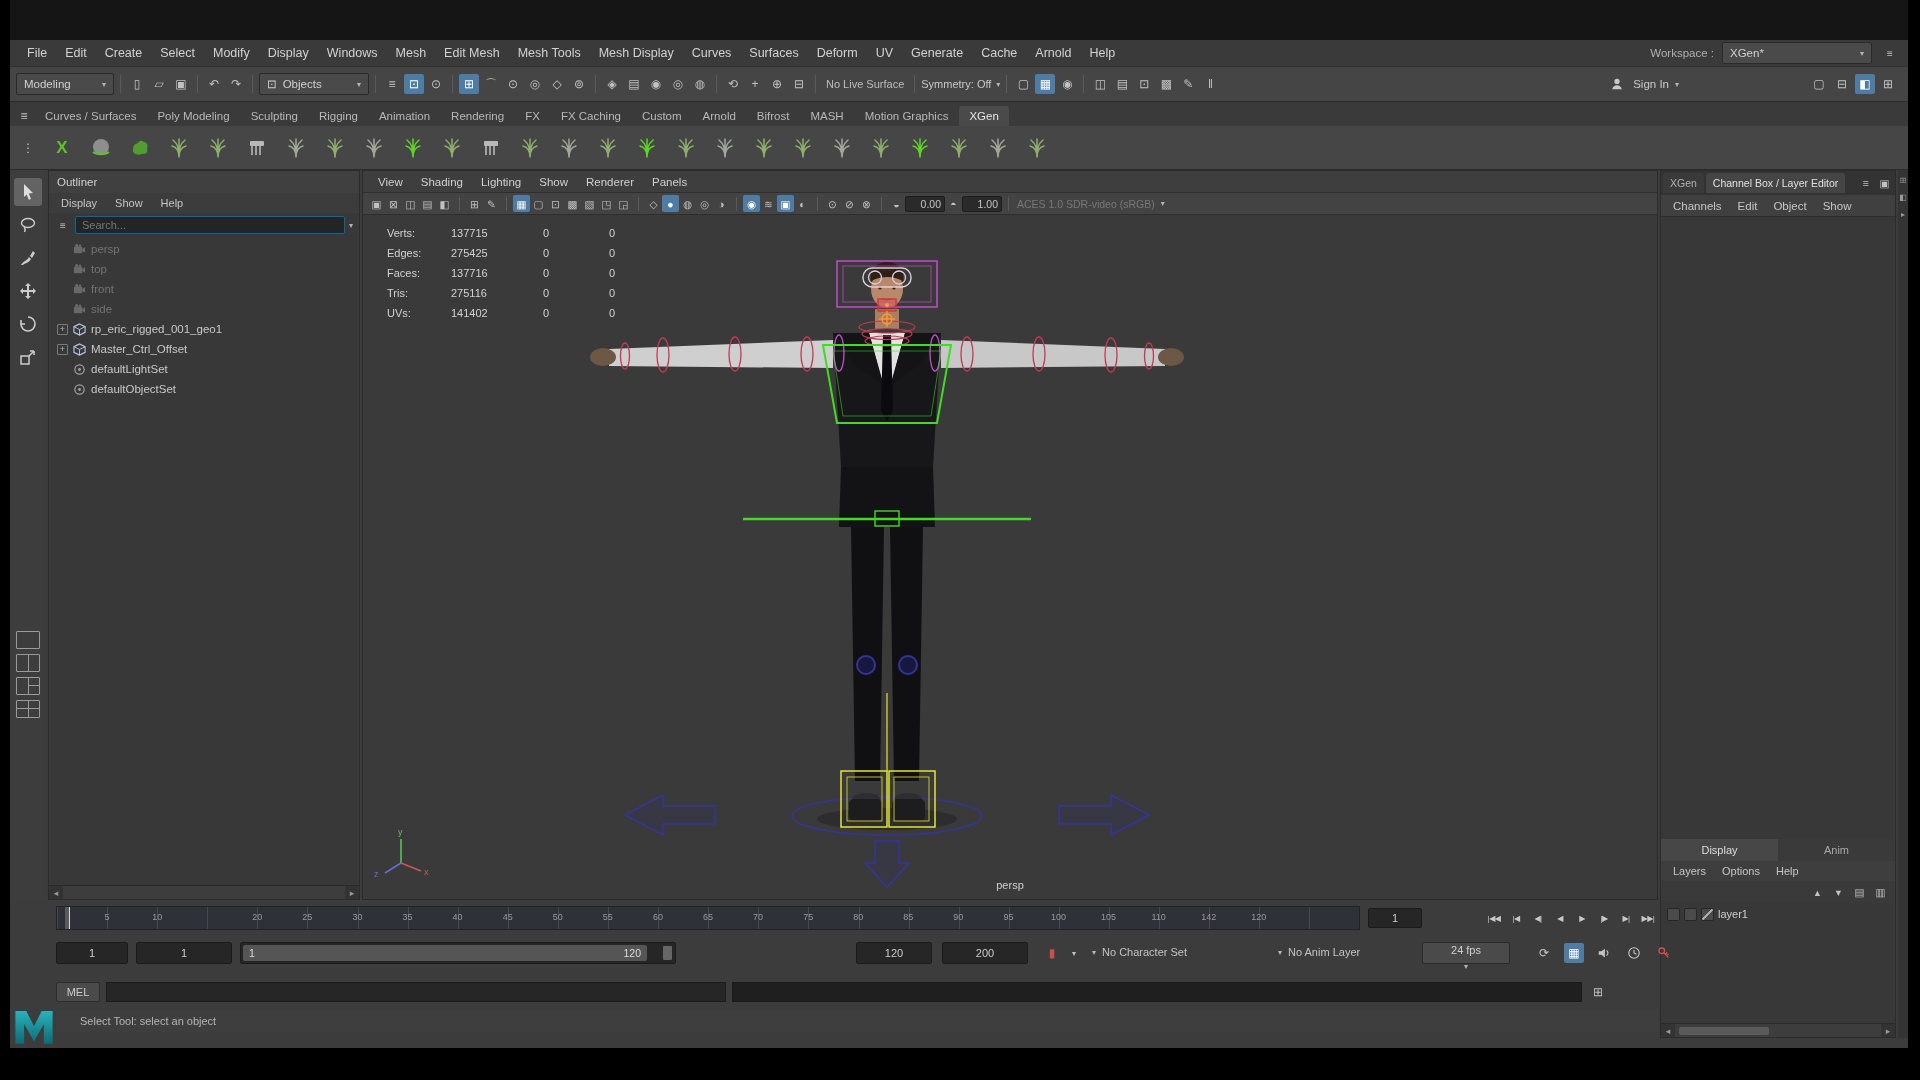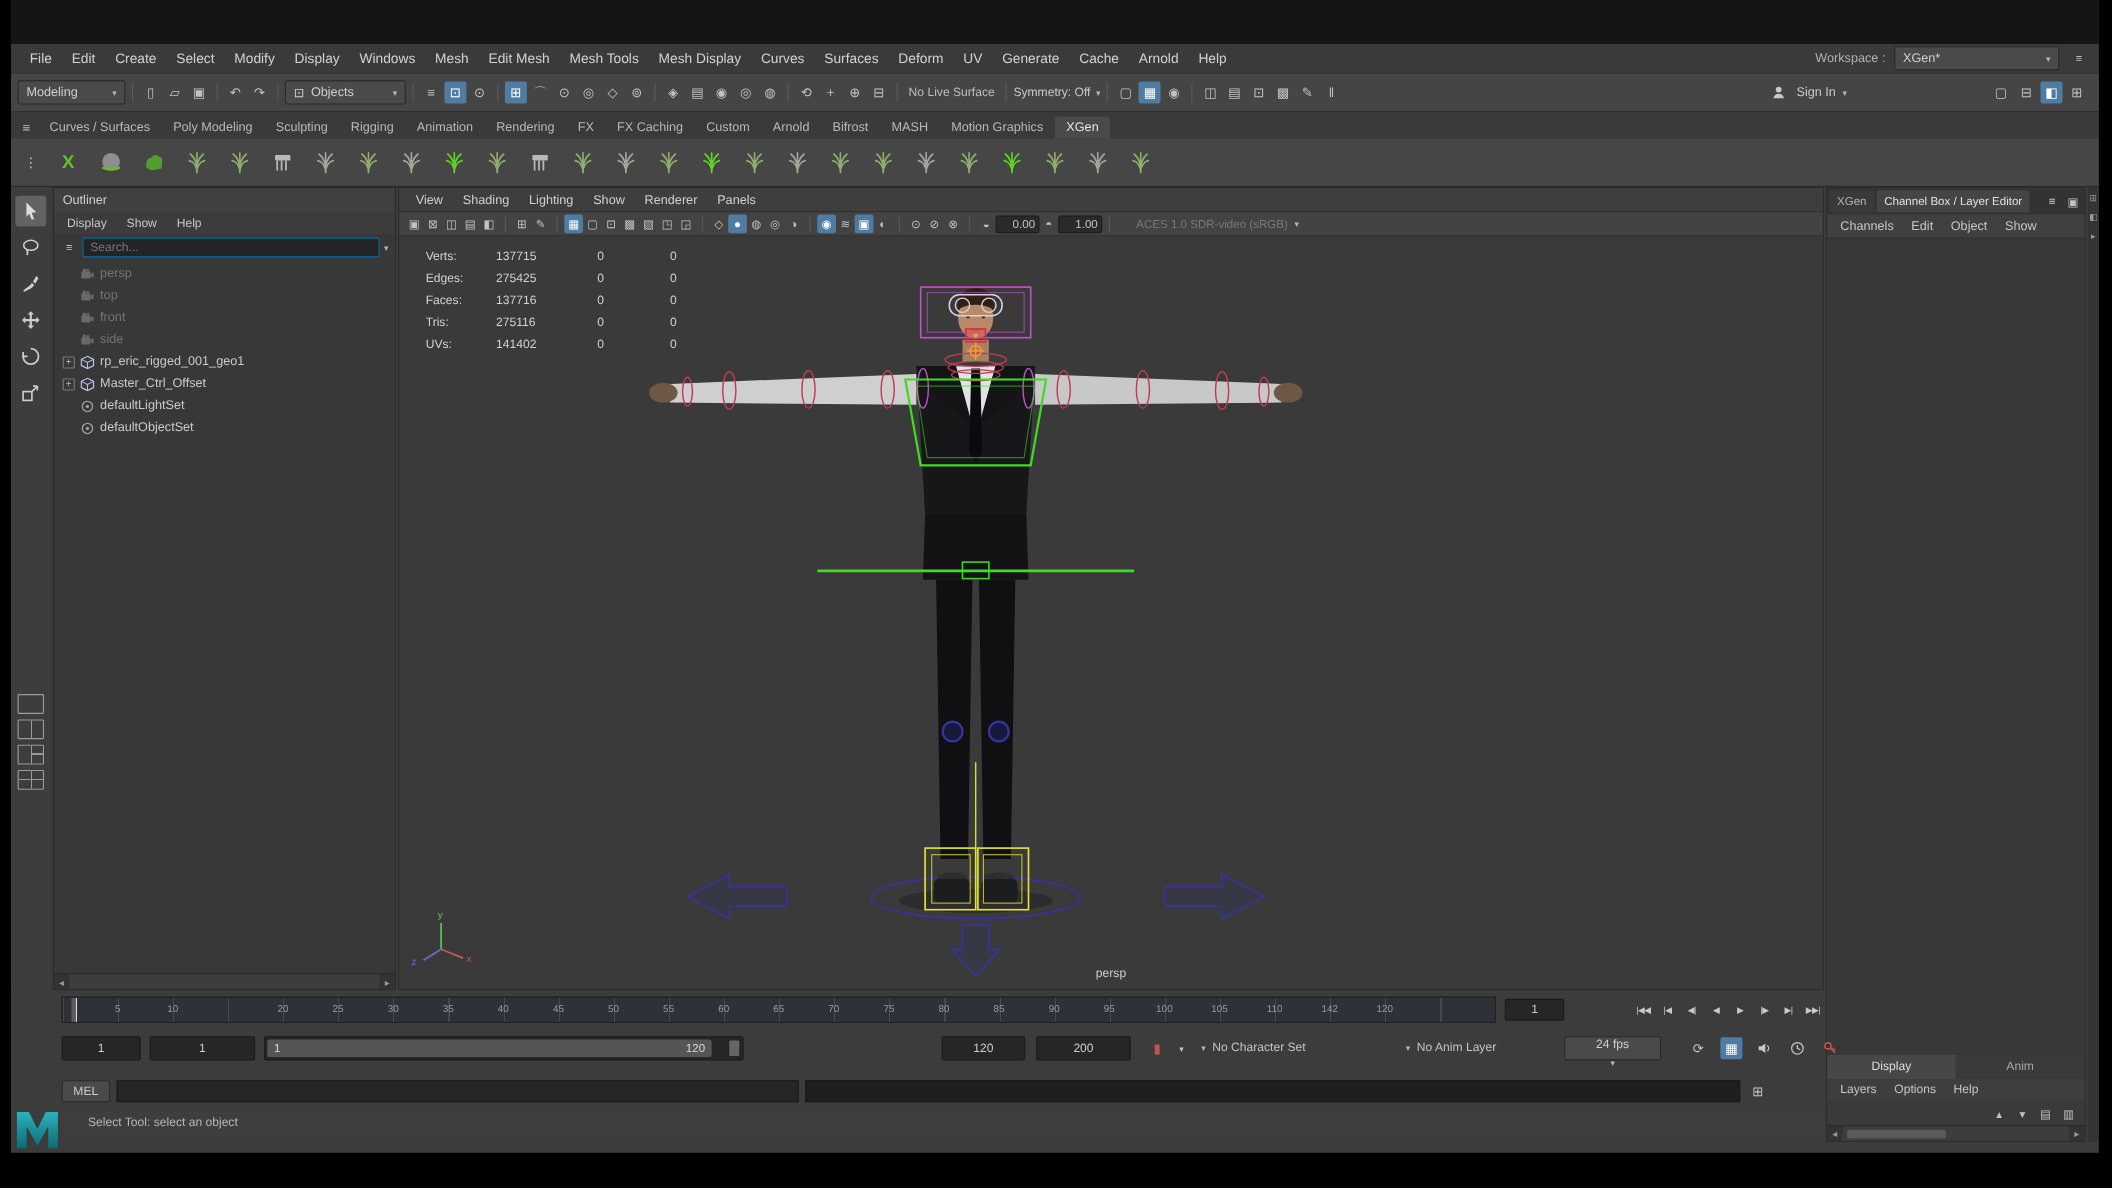--- a/index.html
+++ b/index.html
@@ -567,21 +567,21 @@
         <div class="sep" style="height: 14px;"></div>
         <div class="icon-btn sm">⊙</div>
         <div class="icon-btn sm">⊘</div>
         <div class="icon-btn sm">⊗</div>
         <div class="sep" style="height: 14px;"></div>
         <div class="icon-btn sm">◒</div>
         <input class="vp-field" readonly="" value="0.00" style="">
         <div class="icon-btn sm">◓</div>
         <input class="vp-field" readonly="" value="1.00" style="">
         <div class="sep" style="height: 14px;"></div>
-        <div class="flex" style="gap: 6px; margin-left: 18px; color: rgb(120, 120, 120); font-size: 10.5px; white-space: nowrap;">
+        <div class="flex" style="gap: 6px; margin-left: 2px; color: rgb(120, 120, 120); font-size: 10.5px; white-space: nowrap;">
           <span>ACES 1.0 SDR-video (sRGB)</span>
           <span class="caret">▾</span>
         </div>
       </div>
     <div id="vp-canvas">
         <svg style="position:absolute;left:0;top:0;width:100%;height:100%" viewBox="0 0 1294 684" preserveAspectRatio="xMidYMid slice">
           <ellipse cx="524" cy="604" rx="70" ry="11" fill="rgba(0,0,0,0.22)"></ellipse>
           <g stroke="#34349a" stroke-width="1.6" fill="none">
             <ellipse cx="524" cy="601" rx="95" ry="19"></ellipse>
             <polygon points="262,600 300,580 300,591 352,591 352,609 300,609 300,620" fill="rgba(50,50,150,0.12)"></polygon>
@@ -726,20 +726,28 @@
         <div class="rp-menu">Layers</div>
         <div class="rp-menu">Options</div>
         <div class="rp-menu">Help</div>
       </div>
       <div class="le-toolbar">
         <div class="icon-btn sm">▴</div>
         <div class="icon-btn sm">▾</div>
         <div class="icon-btn sm">▤</div>
         <div class="icon-btn sm">▥</div>
       </div>
+      <div class="le-list">
+        <div class="le-row">
+          <span class="le-toggle"></span>
+          <span class="le-toggle"></span>
+          <span class="le-toggle diag"></span>
+          <span>layer1</span>
+        </div>
+      </div>
       <div class="hscroll">
         <span class="scr-arrow">◂</span>
         <div class="scr-track">
           <div class="scr-thumb"></div>
         </div>
         <span class="scr-arrow">▸</span>
       </div>
     </div>
   <div id="right-rail">
       <div style="font-size: 8px; color: rgb(153, 153, 153);">⊞</div>

